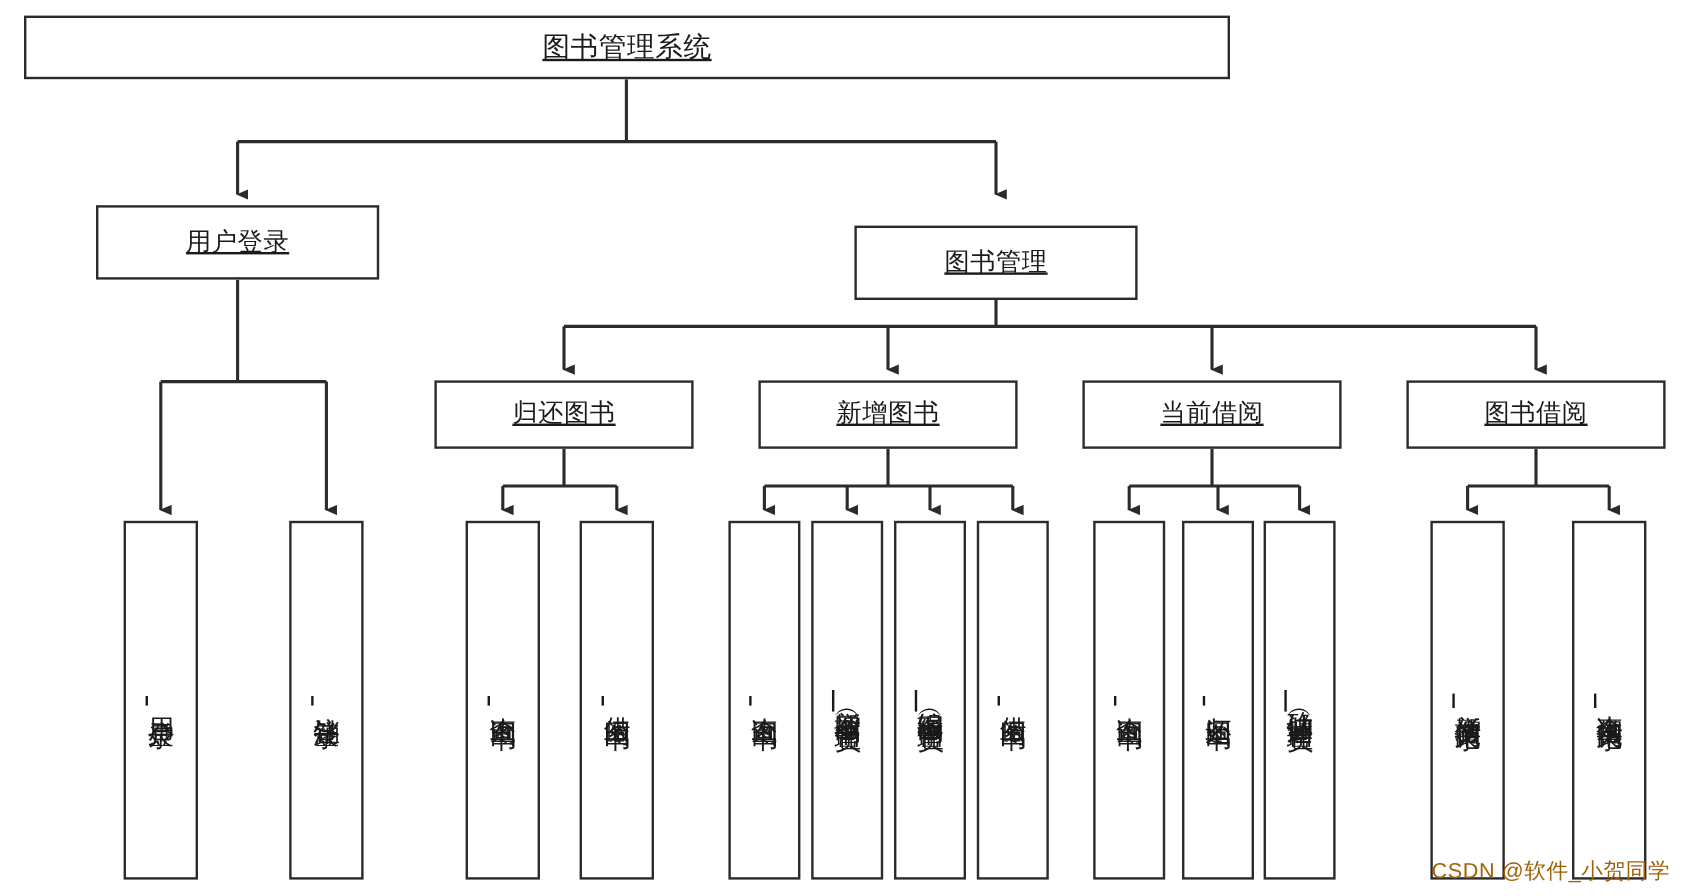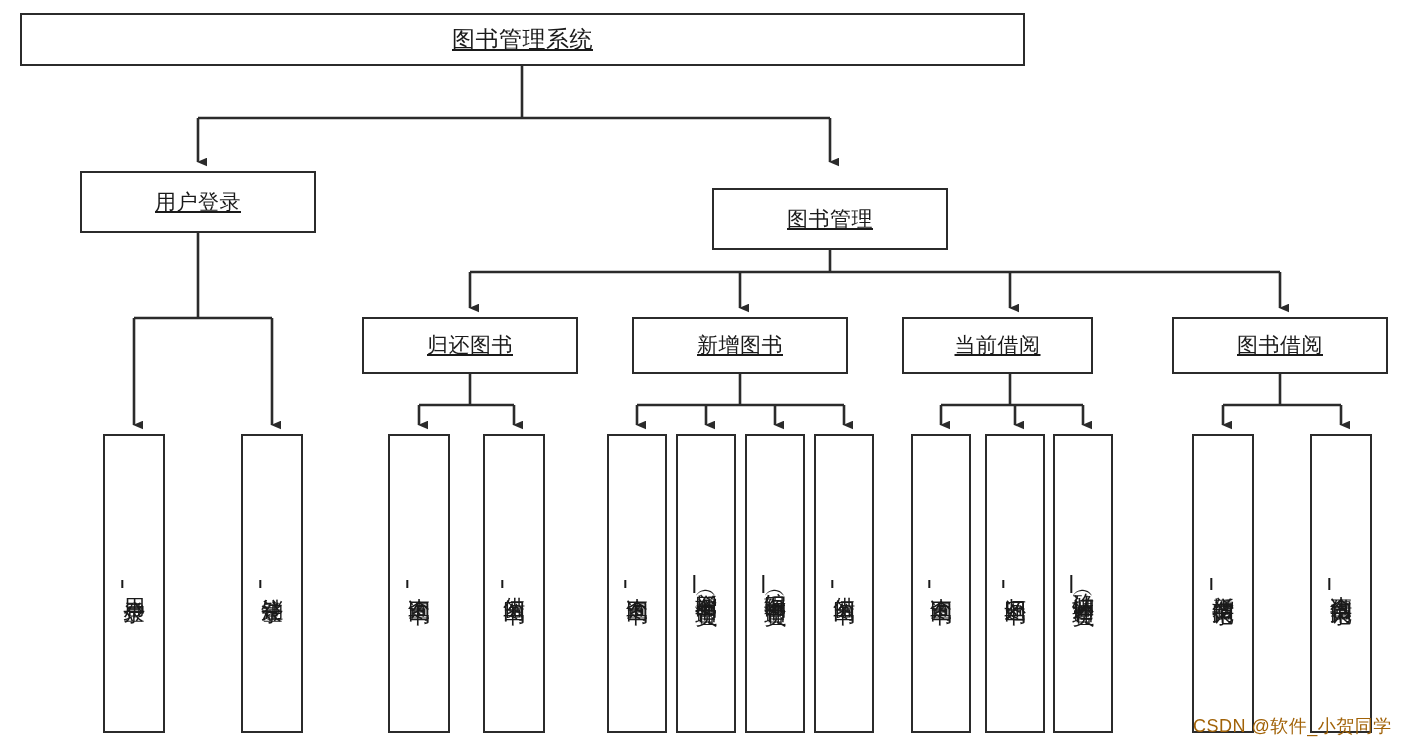--- a/index.html
+++ b/index.html
@@ -137,21 +137,21 @@
   <div class="node horiz" style="left: 712px; top: 188px; width: 236px; height: 62px;">
     <span class="label">图书管理</span>
   </div>
 
   <div class="node horiz" style="left: 362px; top: 317px; width: 216px; height: 57px;">
     <span class="label">归还图书</span>
   </div>
   <div class="node horiz" style="left: 632px; top: 317px; width: 216px; height: 57px;">
     <span class="label">新增图书</span>
   </div>
-  <div class="node horiz" style="left: 902px; top: 317px; width: 191px; height: 57px;">
+  <div class="node horiz" style="left: 902px; top: 317px; width: 216px; height: 57px;">
     <span class="label">当前借阅</span>
   </div>
   <div class="node horiz" style="left: 1172px; top: 317px; width: 216px; height: 57px;">
     <span class="label">图书借阅</span>
   </div>
 
   <div class="node vert" style="left: 103px; top: 434px; width: 62px; height: 299px;">
     <span class="label">用户登录</span>
   </div>
   <div class="node vert" style="left: 241px; top: 434px; width: 62px; height: 299px;">

